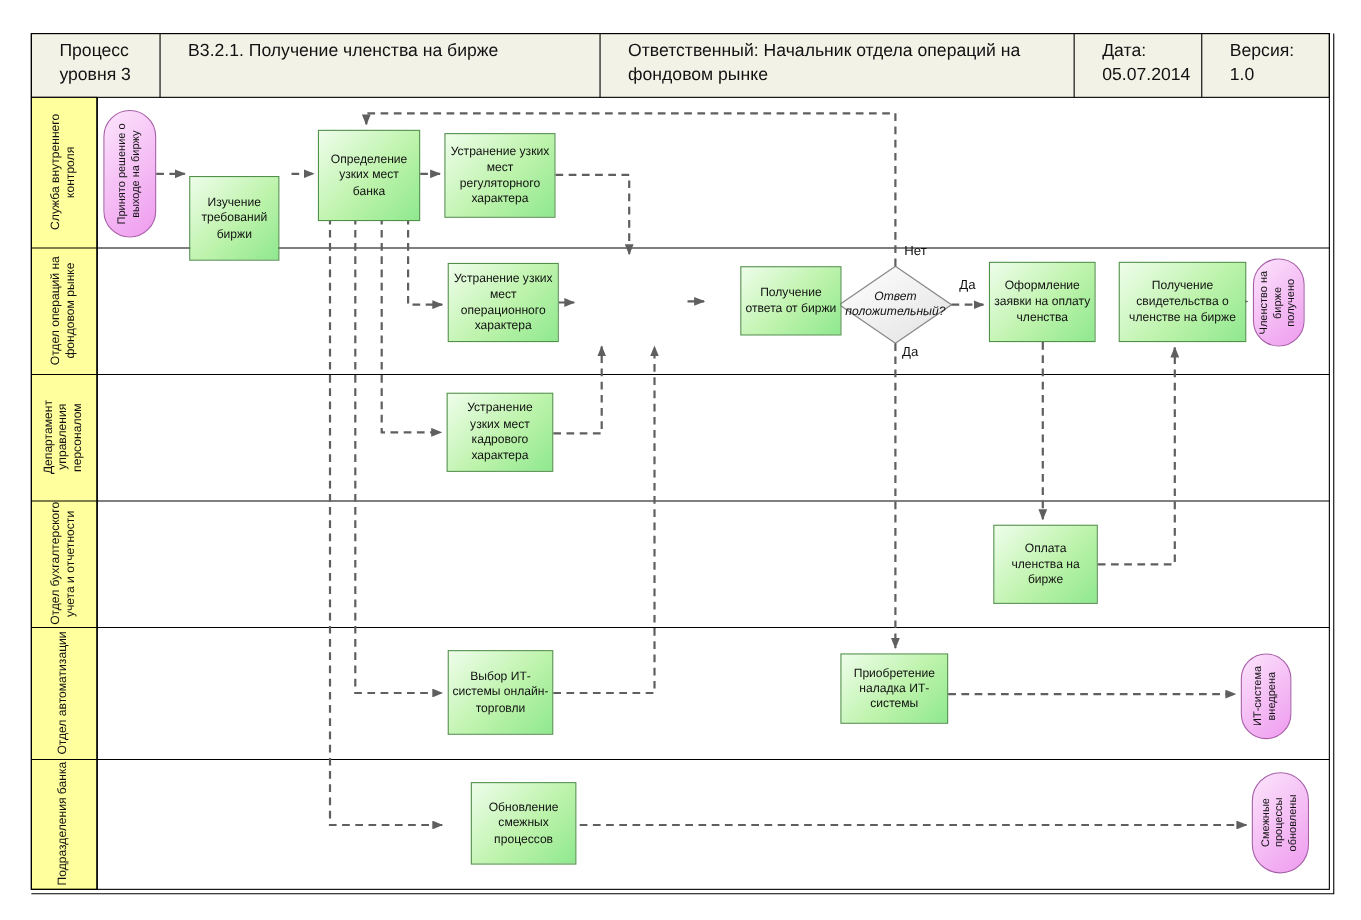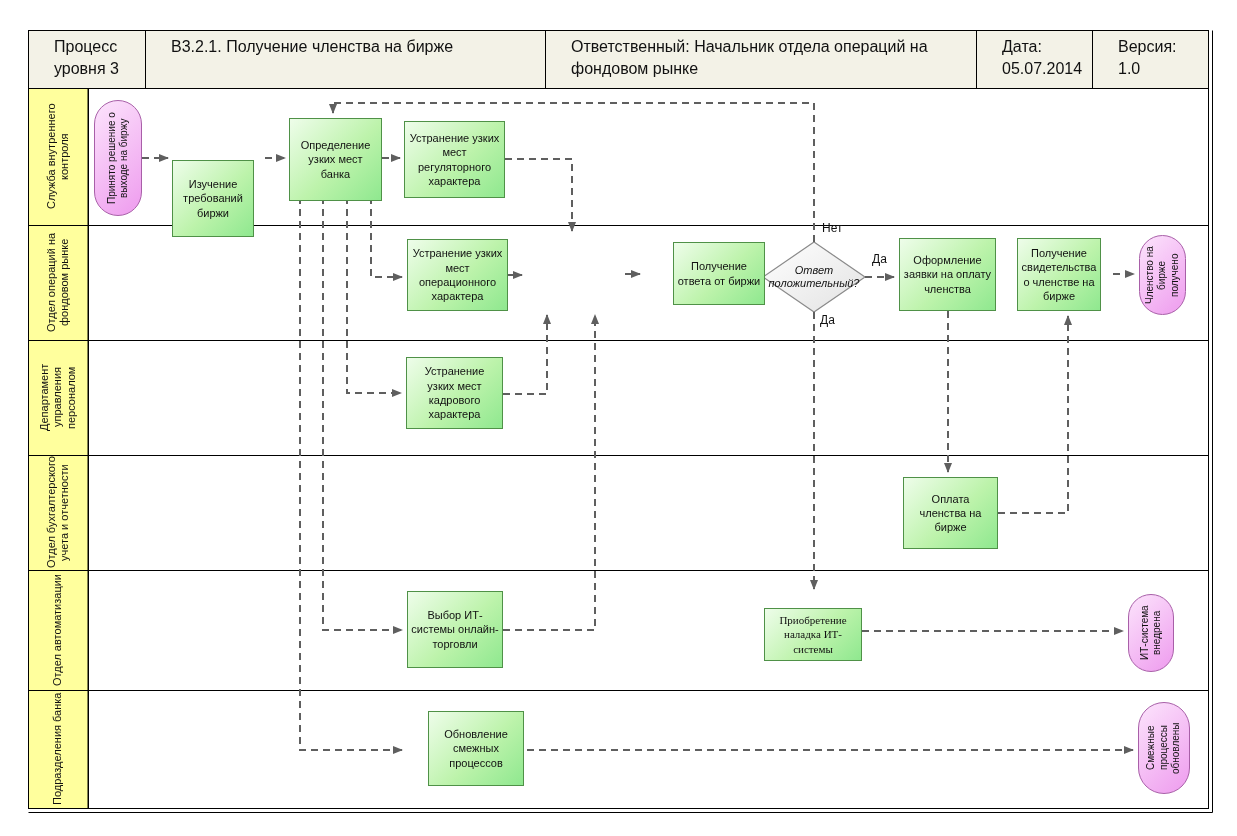--- a/index.html
+++ b/index.html
@@ -107,31 +107,31 @@
 
   <div class="event" style="left:94px;top:100px;width:48px;height:116px;">Принято решение о выходе на биржу</div>
   <div class="box" style="left:172px;top:112px;width:82px;height:77px;margin-top:48px;">Изучение требований биржи</div>
   <div class="box" style="left:289px;top:118px;width:93px;height:83px;">Определение узких мест банка</div>
   <div class="box" style="left:404px;top:121px;width:101px;height:77px;">Устранение узких мест регуляторного характера</div>
 
   <div class="box" style="left:407px;top:239px;width:101px;height:72px;">Устранение узких мест операционного характера</div>
   <div class="box" style="left:645px;top:242px;width:92px;height:63px;margin-left:28px;">Получение ответа от биржи</div>
   <div class="decision-text" style="left:766px;top:244px;width:96px;height:66px;font-style:italic;">Ответ положительный?</div>
   <div class="box" style="left:899px;top:238px;width:97px;height:73px;">Оформление заявки на оплату членства</div>
-  <div class="box" style="left:1017px;top:238px;width:84px;height:73px;">Получение свидетельства о членстве на бирже</div>
+  <div class="box" style="left:1017px;top:238px;width:116px;height:73px;">Получение свидетельства о членстве на бирже</div>
   <div class="event" style="left:1139px;top:235px;width:47px;height:80px;">Членство на бирже получено</div>
 
   <div class="edge-label" style="left:822px;top:221px;">Нет</div>
   <div class="edge-label" style="left:872px;top:252px;">Да</div>
   <div class="edge-label" style="left:820px;top:313px;">Да</div>
 
   <div class="box" style="left:406px;top:357px;width:97px;height:72px;">Устранение узких мест кадрового характера</div>
 
   <div class="box" style="left:903px;top:477px;width:95px;height:72px;">Оплата членства на бирже</div>
 
   <div class="box" style="left:407px;top:591px;width:96px;height:77px;">Выбор ИТ-системы онлайн-торговли</div>
-  <div class="box" style="left:764px;top:608px;width:98px;height:53px;font-family:Liberation Serif, serif;">Приобретение наладка ИТ-системы</div>
+  <div class="box" style="left:764px;top:594px;width:98px;height:64px;">Приобретение наладка ИТ-системы</div>
   <div class="event" style="left:1128px;top:594px;width:46px;height:78px;">ИТ-система внедрена</div>
 
   <div class="box" style="left:428px;top:711px;width:96px;height:75px;">Обновление смежных процессов</div>
   <div class="event" style="left:1138px;top:702px;width:52px;height:92px;">Смежные процессы обновлены</div>
 
 </div>
 
 </body></html>

